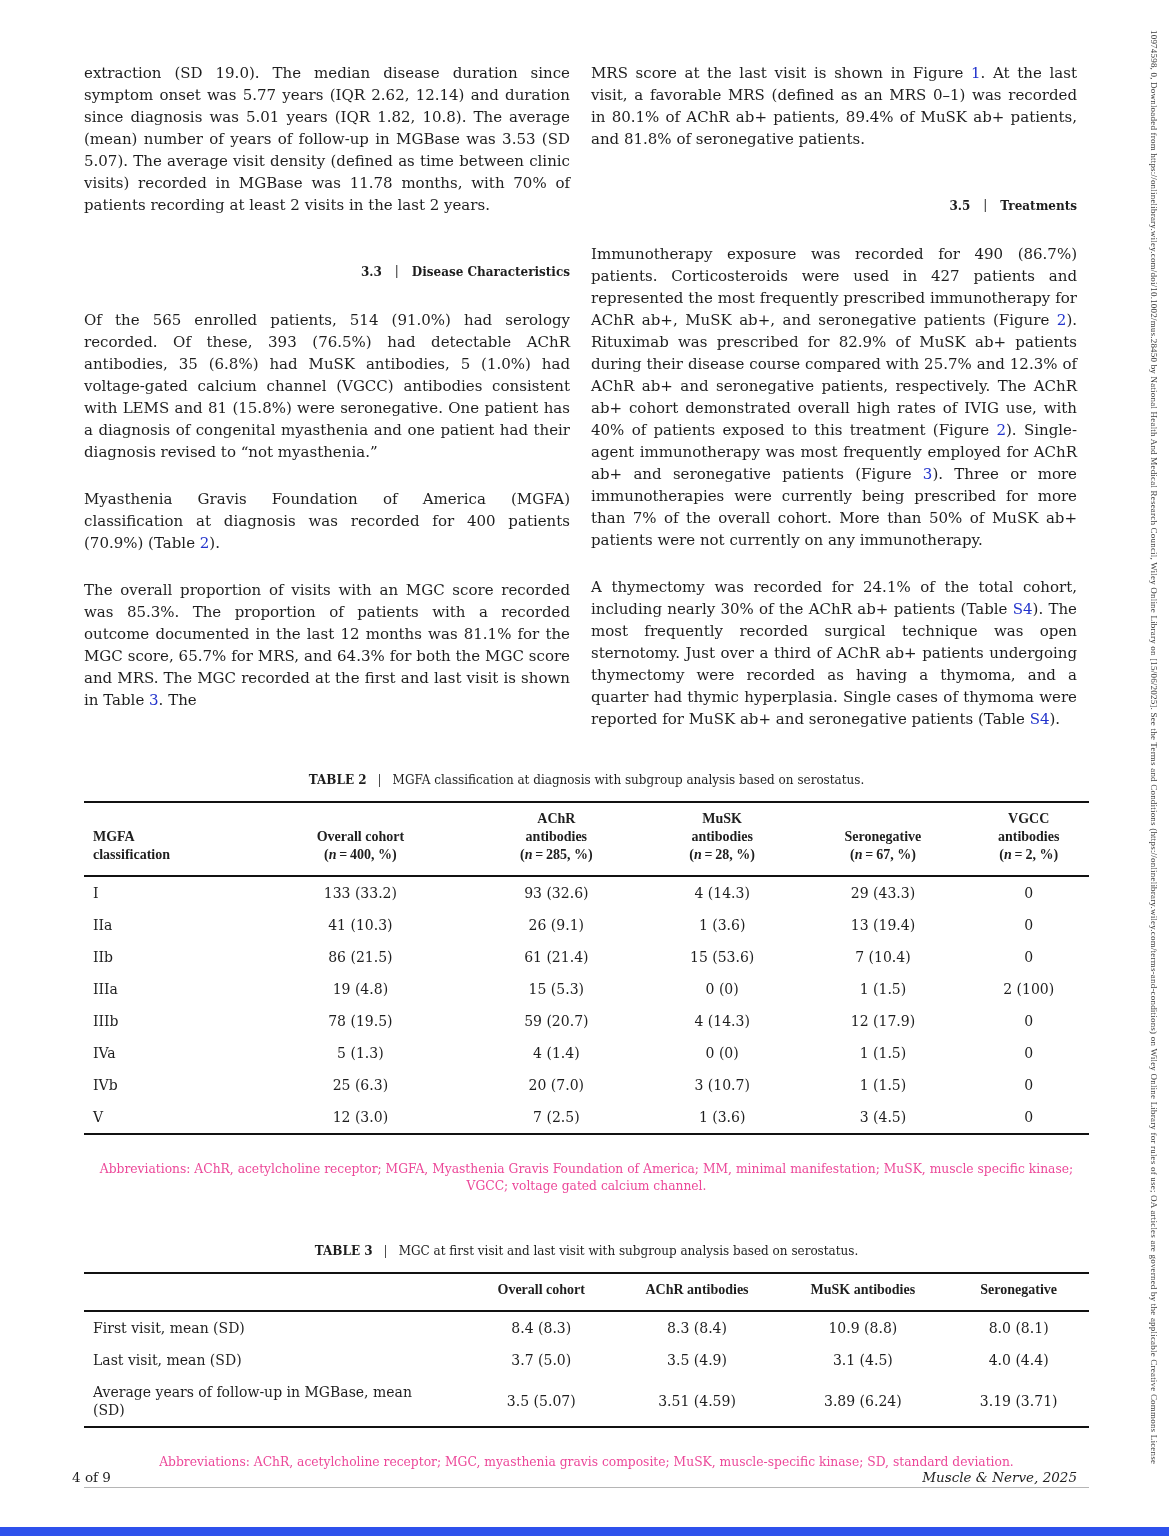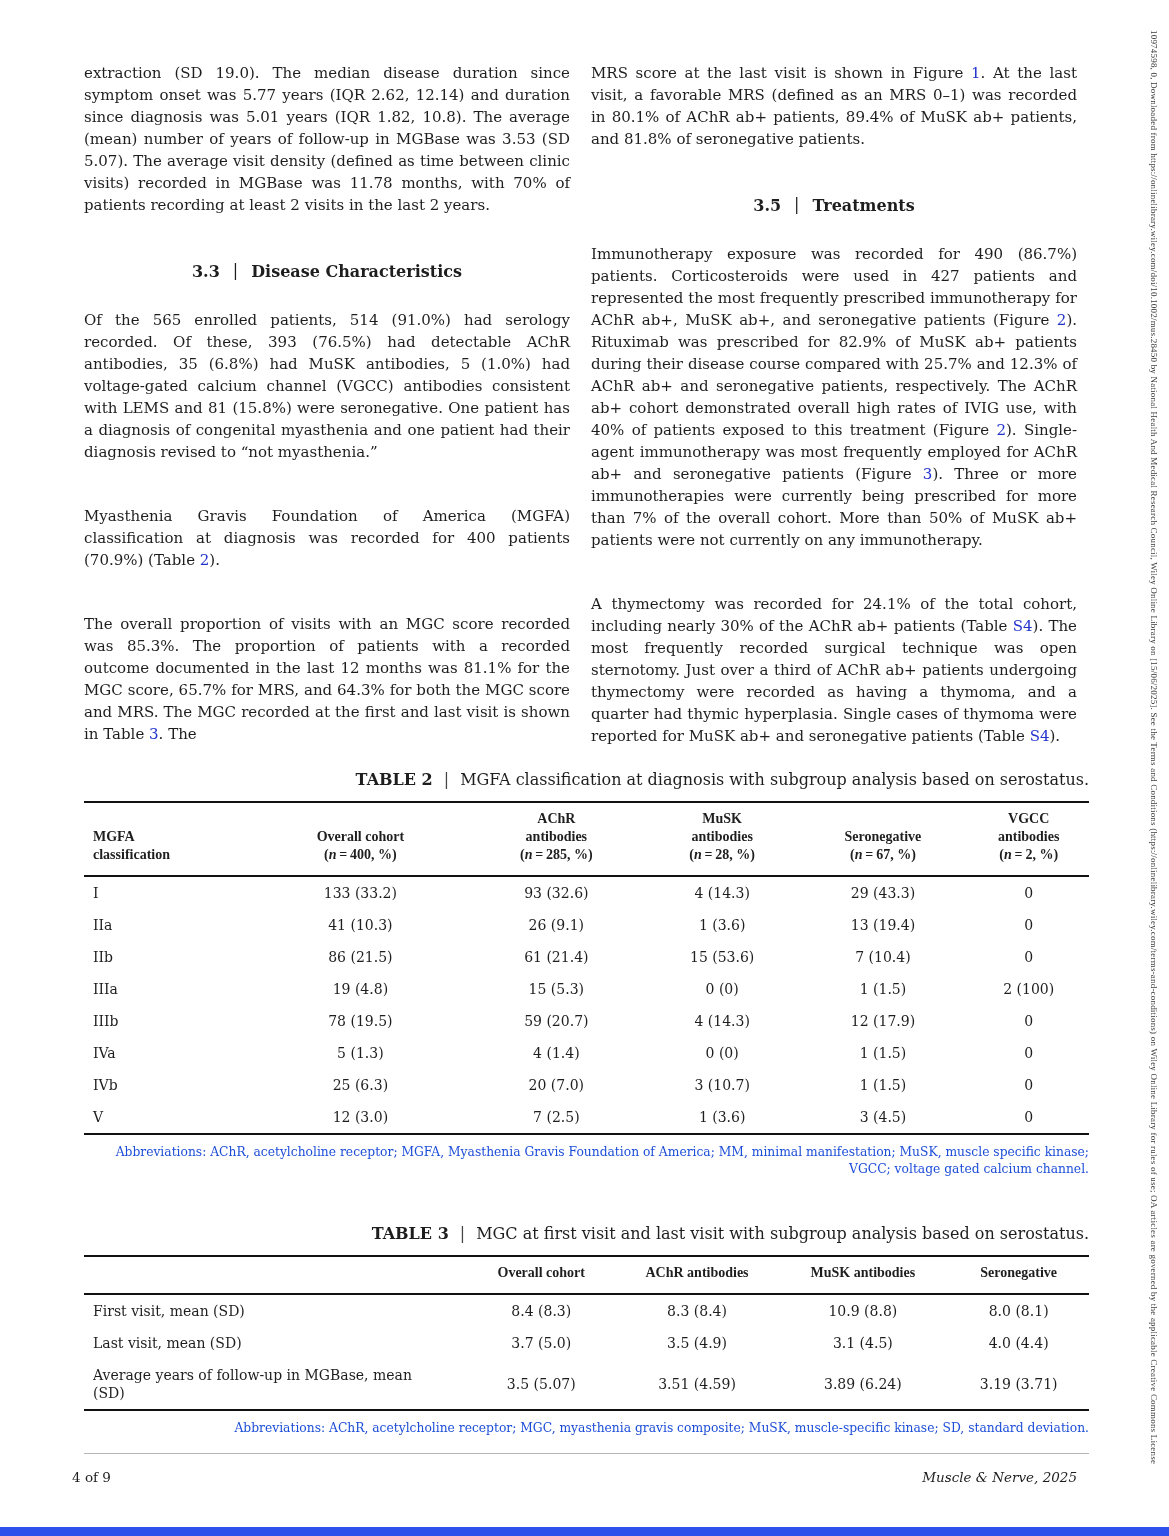--- a/index.html
+++ b/index.html
@@ -7,39 +7,39 @@
   html,body { margin:0; padding:0; }
   body {
     width:1169px; height:1536px; position:relative; overflow:hidden;
     background:#ffffff; color:#1e1e1e;
     font-family:"DejaVu Serif","Liberation Serif",serif;
   }
   .content { position:absolute; left:84px; top:0; width:1005px; }
   .twocol { display:flex; gap:21px; margin-top:62px; }
   .col { width:486px; font-size:15px; line-height:22px; text-align:justify; }
   .body-p { margin:0; }
-  .body-p + .body-p { margin-top:42px; }
-  .sec { font-size:16px; font-weight:bold; margin:46px 0 27px 0; line-height:20px; text-align:center; }
+  .body-p + .body-p { margin-top:25px; }
+  .sec { font-size:12px; font-weight:bold; margin:46px 0 27px 0; line-height:20px; text-align:right; }
   .sec .pipe { font-weight:normal; padding:0 13px; position:relative; top:-1px; }
   .ref { color:var(--link); }
 
   .tables { position:absolute; left:84px; top:770px; width:1005px; }
-  .tblcap { font-size:16px; line-height:20px; margin:0 0 11px 0; text-align:right; }
+  .tblcap { font-size:12px; line-height:20px; margin:0 0 11px 0; text-align:center; }
   .tblcap .cap-label { font-weight:bold; }
   .tblcap .cap-pipe { padding:0 11px; color:#444; }
 
   table { width:100%; border-collapse:collapse; font-size:14px; }
   .datatable { border-top:2.5px solid #111; border-bottom:2.5px solid #111; }
   .datatable thead tr { border-bottom:2.5px solid #111; }
   .datatable th { font-weight:bold; text-align:center; vertical-align:bottom; padding:7px 4px 11px 4px; line-height:18px;font-family:Liberation Serif, serif; }
   .datatable th:first-child { text-align:left; padding-left:9px; }
   .datatable th i { font-style:italic; }
   .datatable td { text-align:center; padding:7px 4px; line-height:18px; }
   .datatable td:first-child { text-align:left; padding-left:9px; white-space:pre-line; }
-  .abbrev { font-size:12.3px; line-height:17px; margin:9px 0 0 0; text-align:right; color:#1d4ed8; }
+  .abbrev { font-size:12.3px; line-height:17px; margin:26px 0 0 0; text-align:center; color:#ec4899; }
   .gap-t3 { margin-top:46px; }
   .endline { border:none; border-top:1px solid #b5b5b5; margin:16px 0 0 0; }
 
   .footer { position:absolute; left:72px; top:1469px; width:1005px; display:flex; justify-content:space-between; font-size:13.5px; }
   .footer .journal { font-style:italic; }
 
   .sidebar {
     position:absolute; top:30px; right:10px; height:1496px;
     writing-mode:vertical-rl; font-size:9px; letter-spacing:0.2px;
     color:#3c3c3c; font-family:"Liberation Serif",serif; white-space:nowrap;

